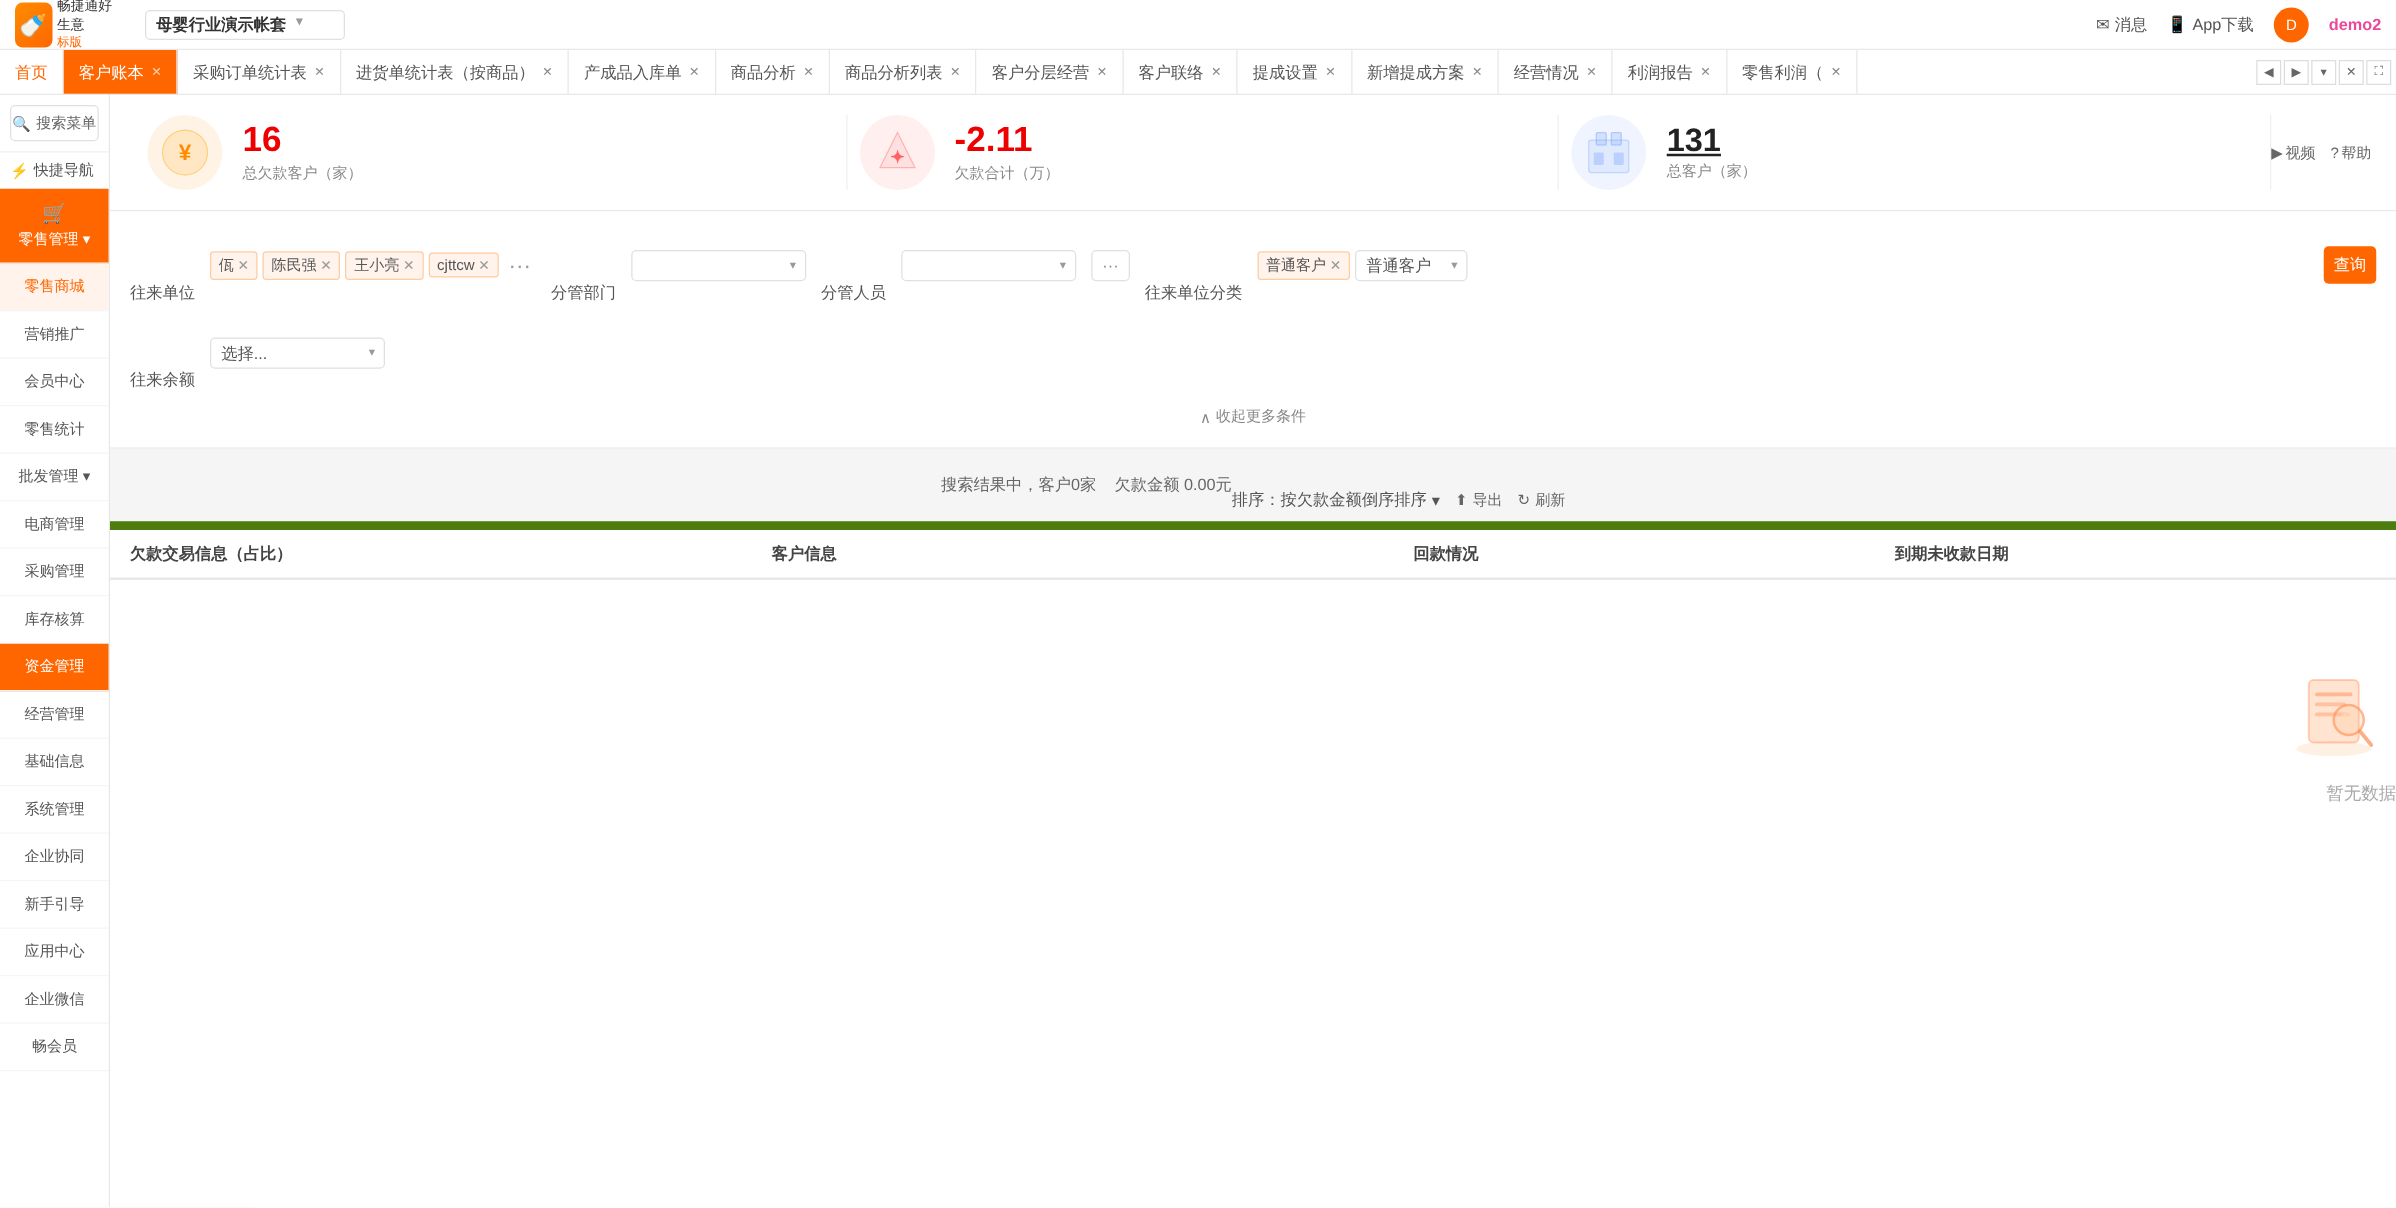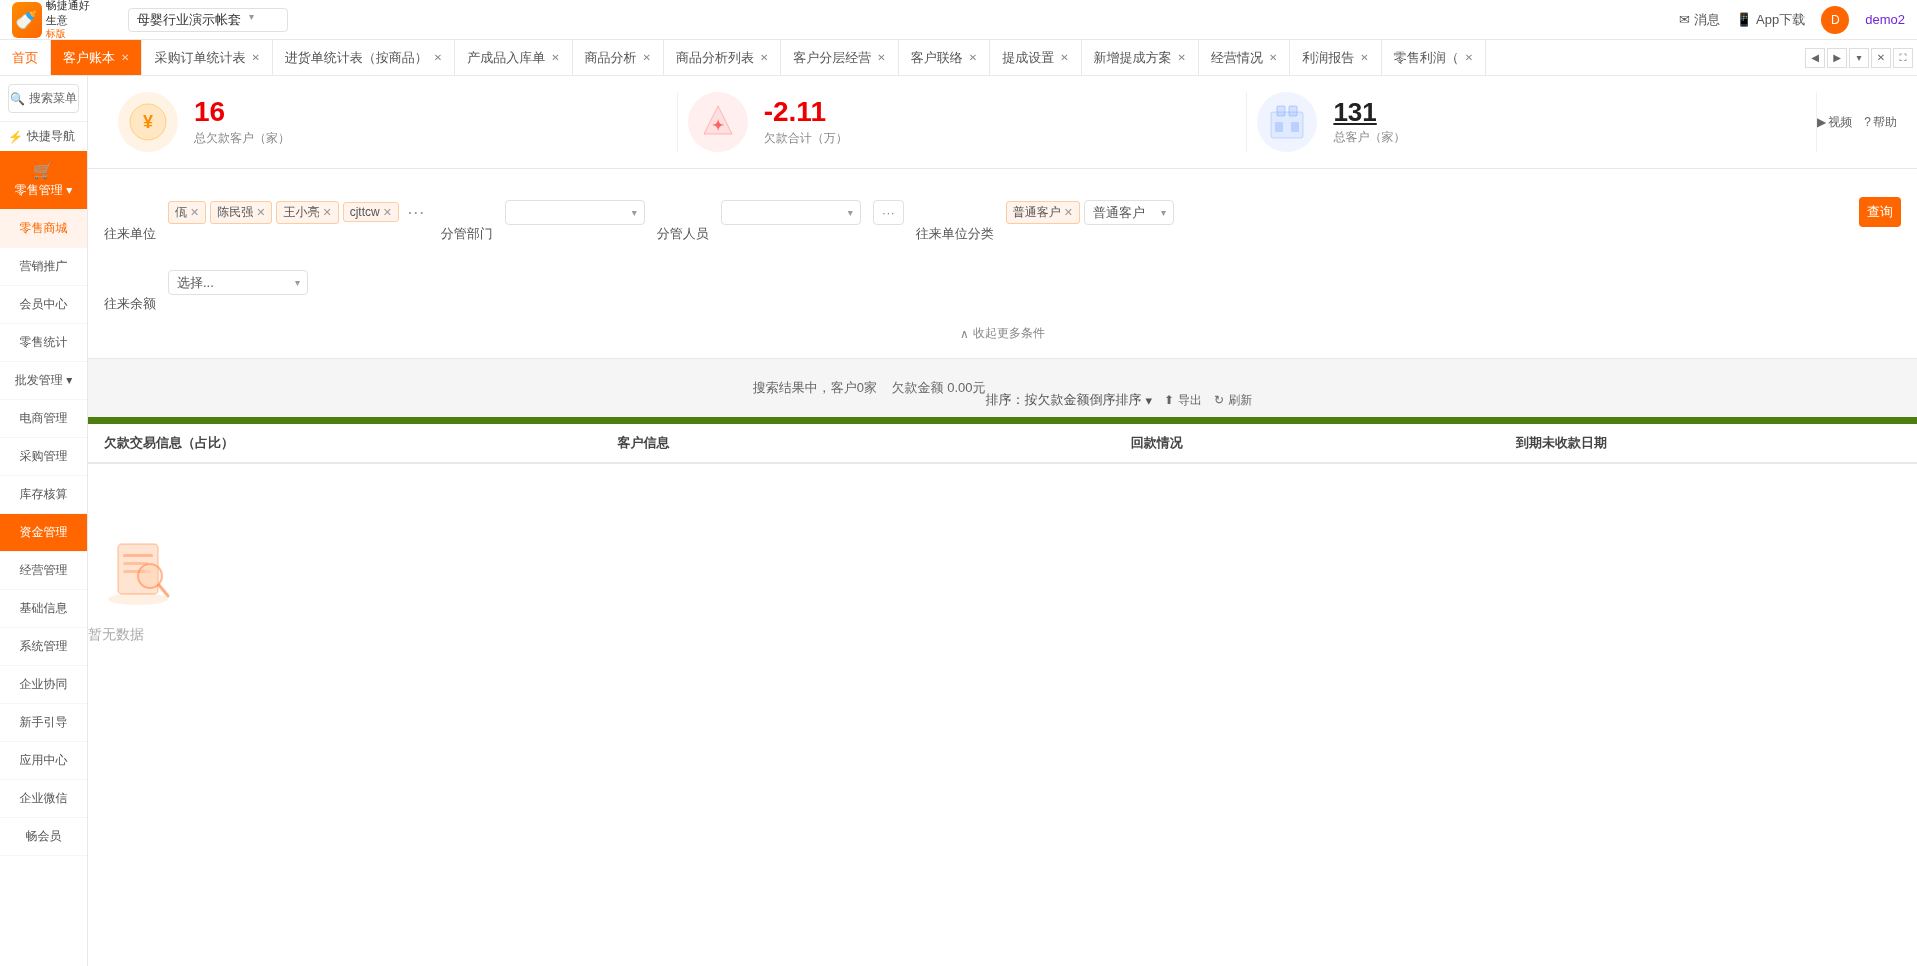--- a/index.html
+++ b/index.html
@@ -35,26 +35,27 @@
     }
     .logo-text { font-size: 11px; color: #333; line-height: 1.3; }
     .logo-sub { font-size: 10px; color: #ff6600; }
 
     .industry-select {
       display: flex;
       align-items: flex-start;
       border: 1px solid #e0e0e0;
       border-radius: 4px;
       padding: 2px 8px;
-      margin: 0 28px;
+      margin: 0 16px;
       cursor: pointer;
       font-size: 13px;
       color: #333;
       background: #fff;
       min-width: 160px;
+      font-weight: bold;
     }
     .industry-select .arrow { margin-left: 8px; color: #999; font-size: 10px; }
 
     .header-right {
       margin-left: auto;
       display: flex;
       align-items: center;
       gap: 16px;
     }
     .header-btn {
@@ -70,21 +71,21 @@
       height: 28px;
       border-radius: 50%;
       background: #ff6600;
       display: flex;
       align-items: center;
       justify-content: center;
       color: #fff;
       font-size: 12px;
       cursor: pointer;
     }
-    .username { font-size: 13px; color: #6d28d9; cursor: pointer; }
+    .username { font-size: 13px; color: #ec4899; cursor: pointer; font-weight: bold; }
 
     
     .nav-tabs {
       background: #fff;
       display: flex;
       align-items: center;
       height: 36px;
       border-bottom: 1px solid #e8e8e8;
       flex-shrink: 0;
       overflow: hidden;
@@ -372,21 +373,21 @@
       padding: 10px 16px;
       border-bottom: 2px solid #e8e8e8;
       font-size: 13px;
       font-weight: bold;
       color: #444;
       background: #fff;
     }
     .table-body {
       display: flex;
       flex-direction: column;
-      align-items: flex-start;
+      align-items: flex-end;
       justify-content: center;
       padding: 60px 0;
     }
     .empty-icon {
       width: 100px;
       height: 90px;
       display: flex;
       align-items: center;
       justify-content: center;
       margin-bottom: 12px;

